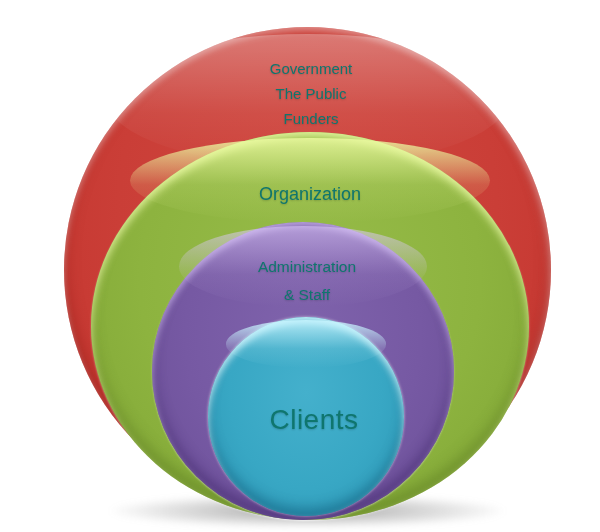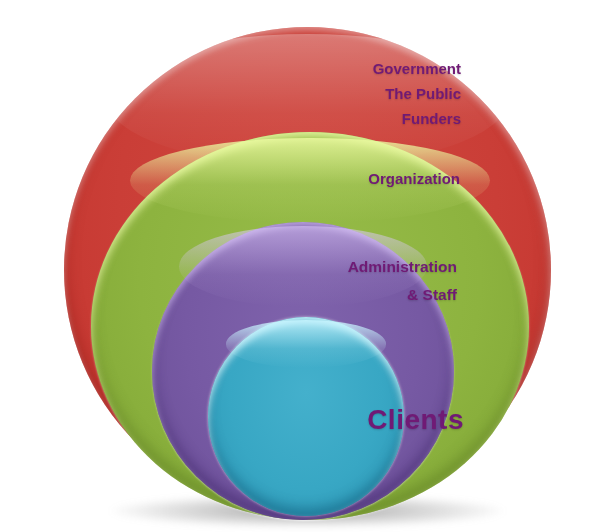--- a/index.html
+++ b/index.html
@@ -114,38 +114,38 @@
   .circle-clients::before {
     background: linear-gradient(to bottom,
       rgba(200,245,255,0.85) 0%,
       rgba(200,245,255,0.15) 60%,
       rgba(200,245,255,0) 100%);
     height: 24%;
   }
 
   .label {
     position: absolute;
-    color: #701a75;
-    font-weight: bold;
-    text-align: right;
+    color: #0f766e;
+    font-weight: normal;
+    text-align: center;
     text-shadow: 0 1px 2px rgba(0,0,0,0.18);
     white-space: nowrap;
   }
   .label span { display: block; }
 
   .label-outer {
     left: 161px; top: 56px;
     width: 300px;
     font-size: 15px;
     line-height: 25px;
   }
   .label-organization {
-    left: 160px; top: 170px;
+    left: 160px; top: 185px;
     width: 300px;
-    font-size: 15px;
+    font-size: 18px;
     line-height: 18px;
   }
   .label-admin {
     left: 157px; top: 253px;
     width: 300px;
     font-size: 15.5px;
     line-height: 28px;
   }
   .label-clients {
     left: 164px; top: 404px;

